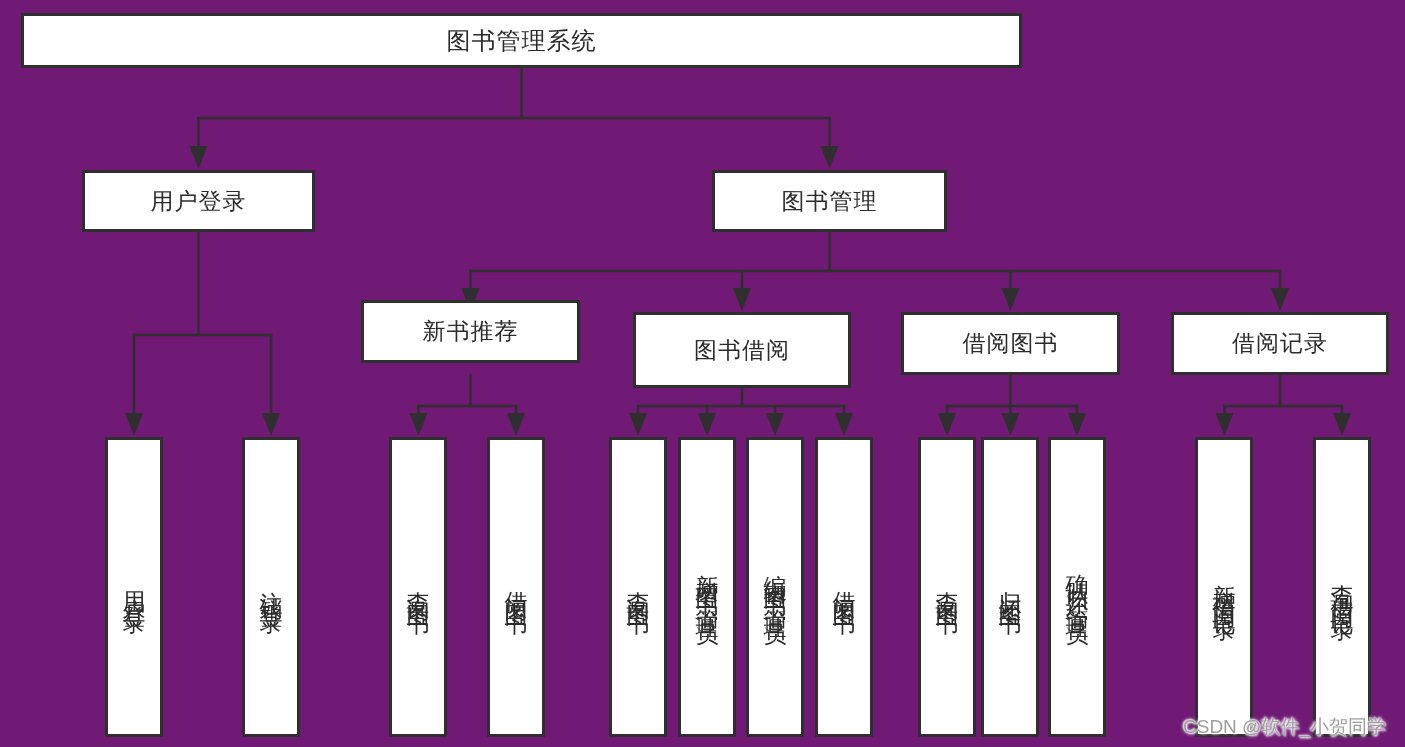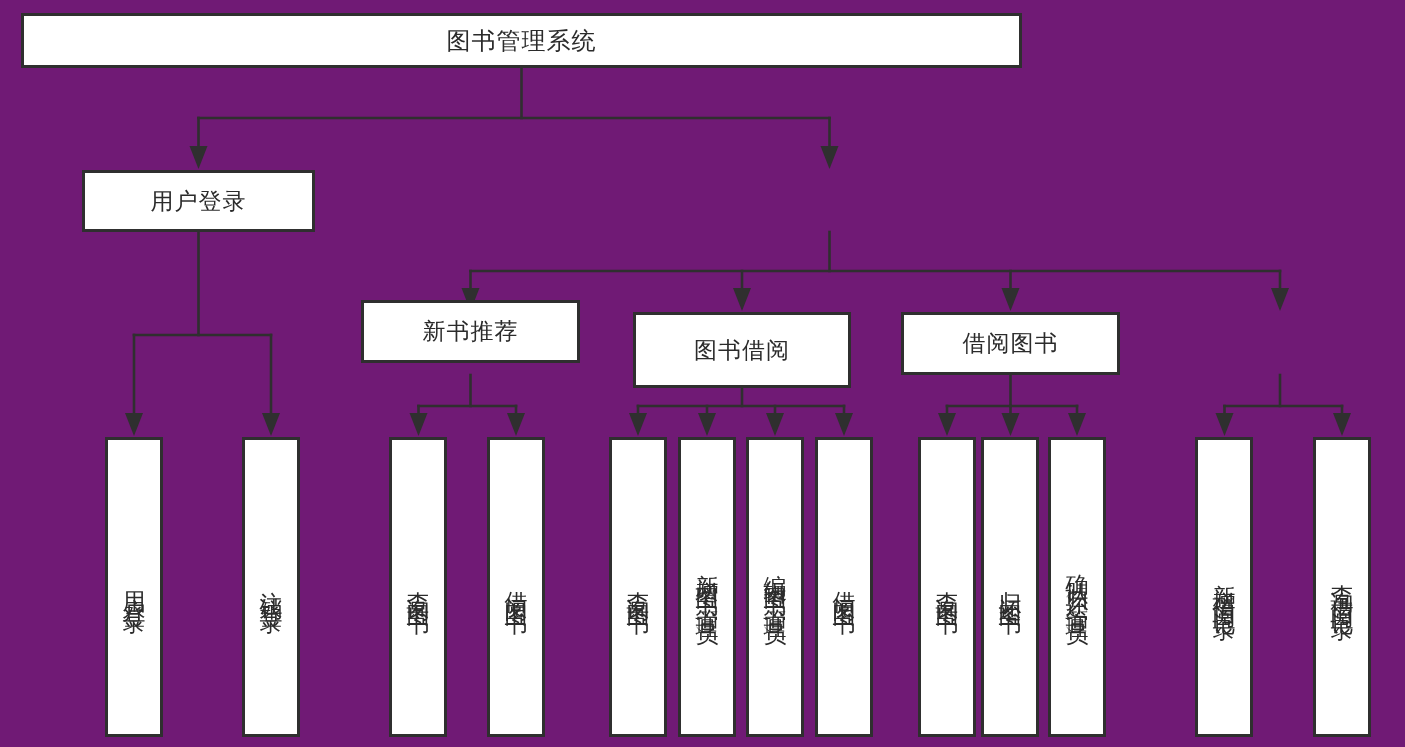--- a/index.html
+++ b/index.html
@@ -145,24 +145,26 @@
       <polygon points="1068,413 1086,413 1077,436"></polygon>
 
       <polygon points="1215.5,413 1233.5,413 1224.5,436"></polygon>
       <polygon points="1333,413 1351,413 1342,436"></polygon>
     </g>
   </svg>
 
   <div class="node root" style="left:21px; top:13px; width:1001px; height:55px;">图书管理系统</div>
 
   <div class="node" style="left:82px; top:170px; width:233px; height:62px;">用户登录</div>
+  <div class="node" style="left:712px; top:170px; width:235px; height:62px;">图书管理</div>
 
   <div class="node" style="left:361px; top:300px; width:219px; height:63px;">新书推荐</div>
   <div class="node" style="left:633px; top:312px; width:218px; height:76px;">图书借阅</div>
   <div class="node" style="left:901px; top:312px; width:219px; height:63px;">借阅图书</div>
+  <div class="node" style="left:1171px; top:312px; width:218px; height:63px;">借阅记录</div>
 
   <div class="leaf" style="left:105px;">
     <span>用户登录</span>
   </div>
   <div class="leaf" style="left:242px;">
     <span>注销登录</span>
   </div>
 
   <div class="leaf" style="left:389px;">
     <span>查询图书</span>
@@ -194,14 +196,15 @@
     <span>确认归还（管理员）</span>
   </div>
 
   <div class="leaf" style="left:1195px;">
     <span>新增借阅记录</span>
   </div>
   <div class="leaf" style="left:1313px;">
     <span>查询借阅记录</span>
   </div>
 
+  <div id="watermark">CSDN @软件_小贺同学</div>
 
 </div>
 
 </body></html>

